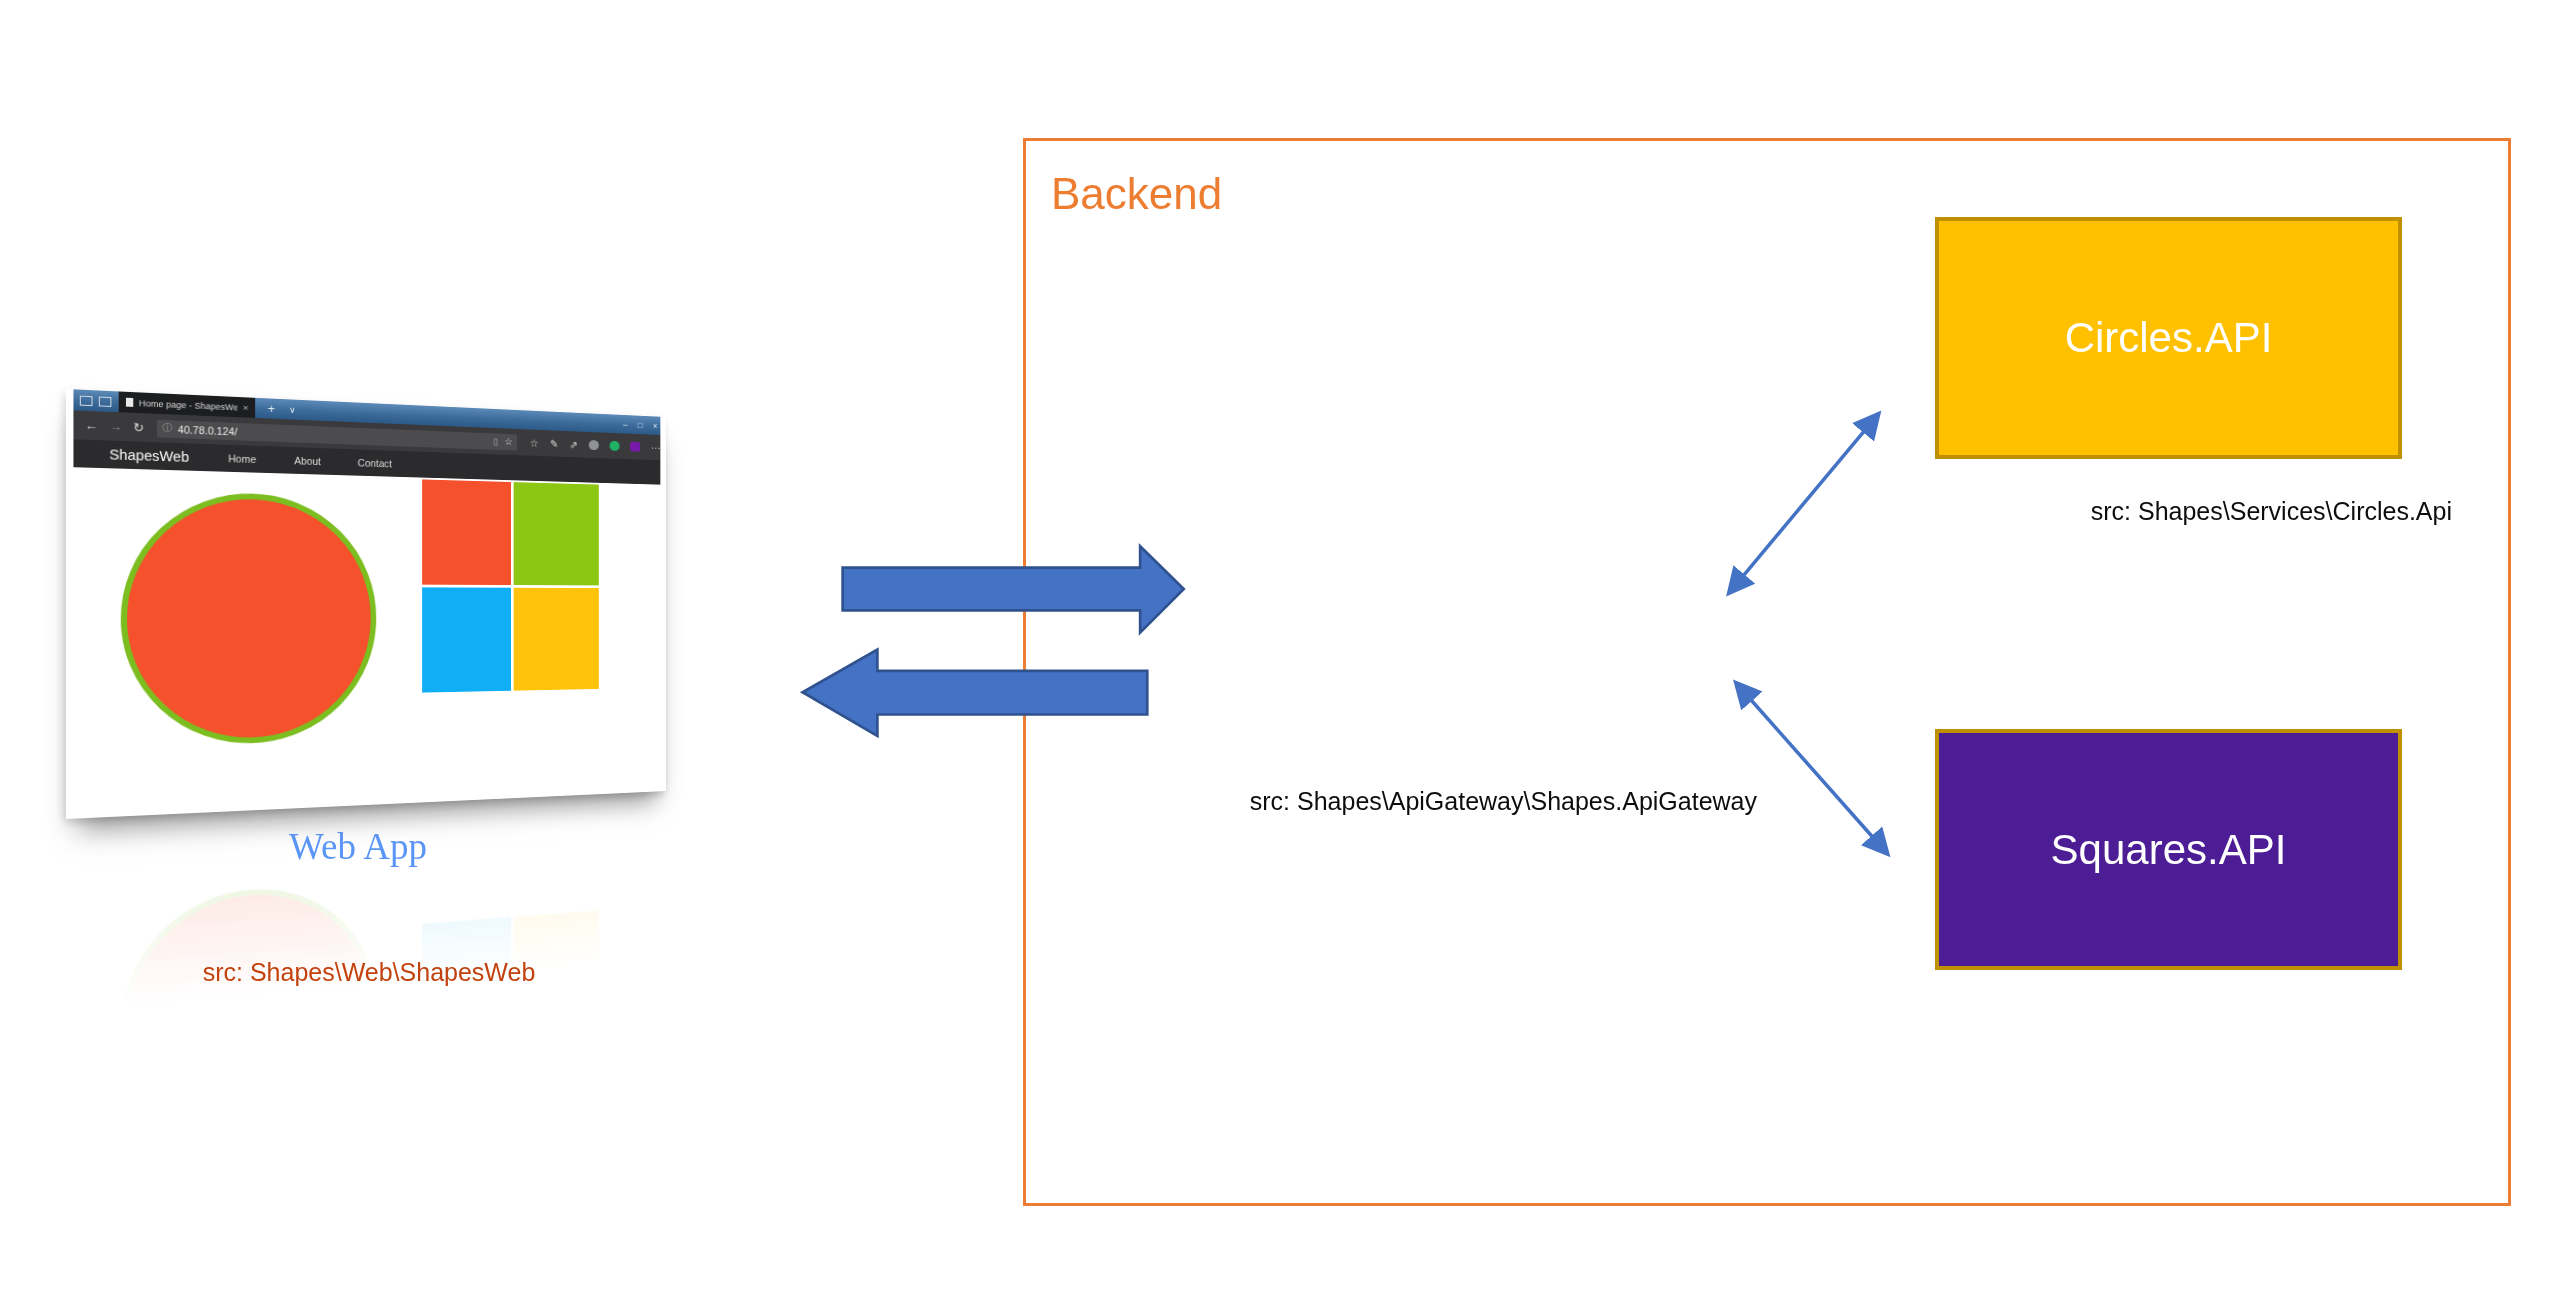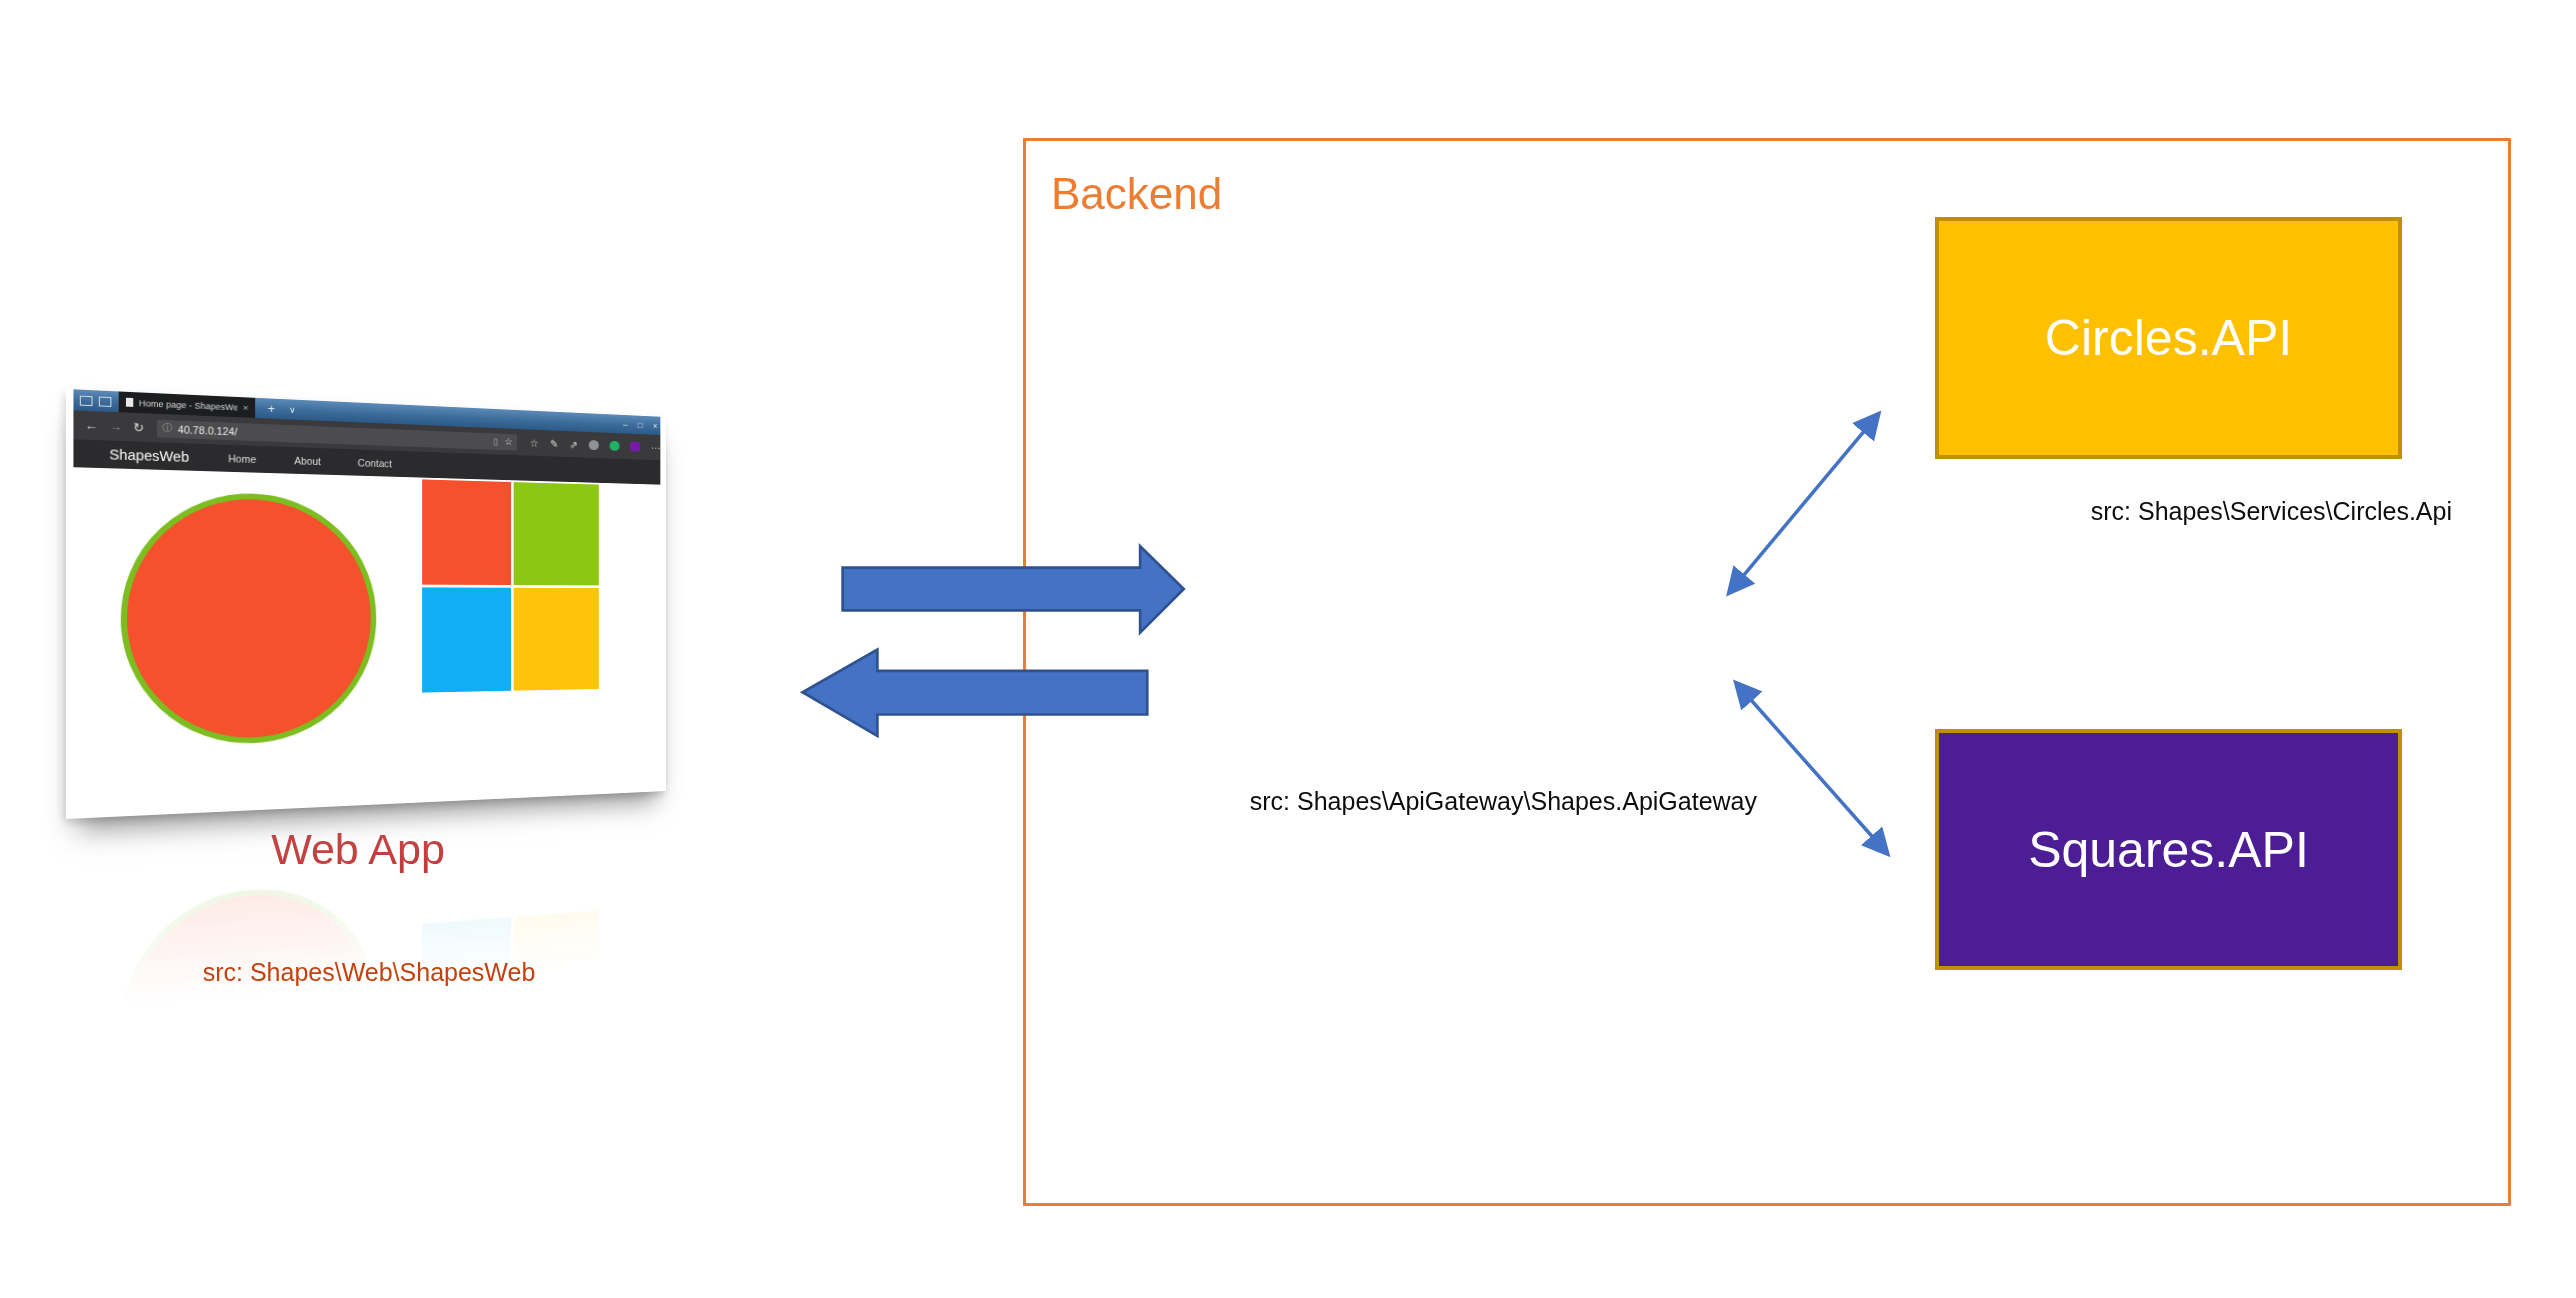--- a/index.html
+++ b/index.html
@@ -6,36 +6,36 @@
   .canvas{position:relative;width:2576px;height:1299px;background:#fff;overflow:hidden;
           font-family:"Liberation Sans", sans-serif;}
 
   
   .backend-box{position:absolute;left:1023px;top:138px;width:1488px;height:1068px;
                border:3.6px solid #ED7D31;box-sizing:border-box;background:#fff;}
   .backend-label{position:absolute;left:1051px;top:169px;font-size:44px;color:#ED7D31;}
 
   
   .node{position:absolute;display:flex;align-items:center;justify-content:center;
-        box-sizing:border-box;color:#fff;font-size:50px;text-align:right;}
+        box-sizing:border-box;color:#fff;font-size:42px;text-align:right;}
   .gateway{left:1211px;top:511px;width:467px;height:237px;background:#4472C4;border:2.7px solid #2F528F;}
   .circles{left:1935px;top:217px;width:467px;height:242px;background:#FFC000;border:4.5px solid #BF9000;}
   .squares{left:1935px;top:729px;width:467px;height:241px;background:#4c1d95;border:4.5px solid #BF9000;}
 
   .src-label{position:absolute;font-size:25px;color:#0d0d0d;text-align:right;width:624px;}
   .src-gateway{left:1133px;top:787px;}
   .src-circles{left:1828px;top:497px;}
   .src-squares{left:1835px;top:1012px;}
 
   
   .arrows{position:absolute;left:0;top:0;width:2576px;height:1299px;pointer-events:none;}
 
   
   .webapp-title{position:absolute;left:91px;top:825px;width:534px;text-align:center;
-                font-size:43px;color:#b91c1c;}
+                font-size:37px;color:#3b82f6;font-family:Liberation Serif, serif;}
   .webapp-src{position:absolute;left:102px;top:958px;width:534px;text-align:center;
               font-size:25px;color:#c2410c;}
 
   
   .browser-wrap{position:absolute;left:66px;top:389px;width:647px;height:430px;
                 transform:perspective(980px) rotateY(12deg) scaleX(1.09);
                 transform-origin:0 50%;}
   .browser-frame{width:100%;height:100%;box-sizing:border-box;background:#fff;
                  border:7.1px solid #fff;border-top:none;
                  box-shadow:0 21.4px 27px -10.7px rgba(60,60,60,0.55), -1.8px 3.6px 9px rgba(0,0,0,0.18);

